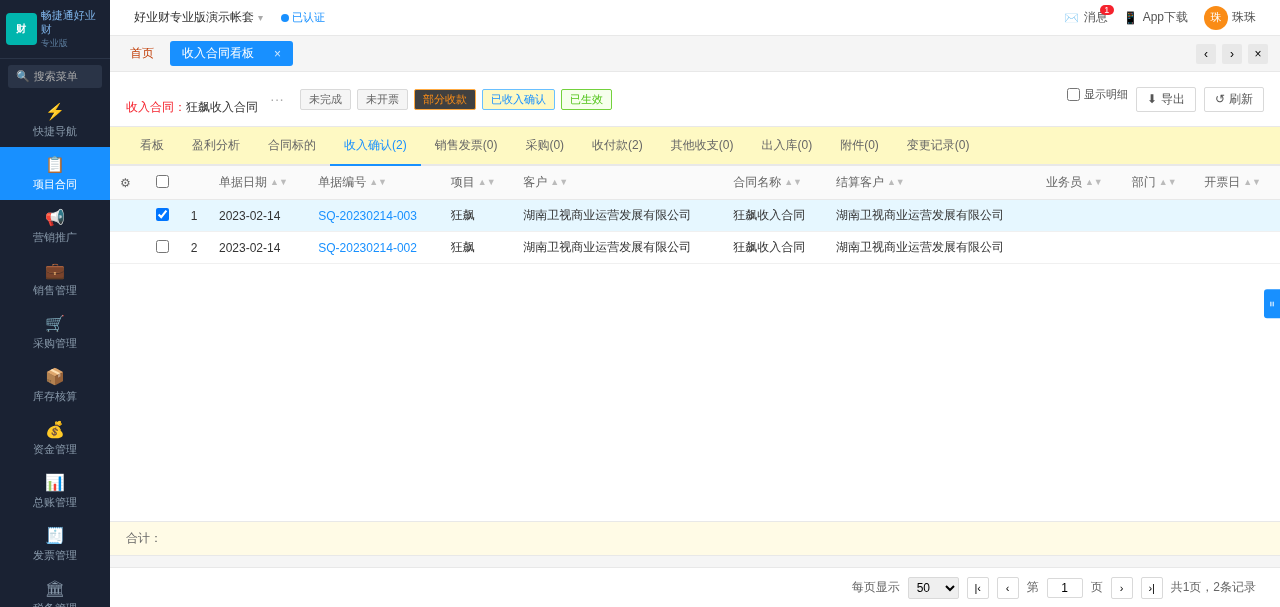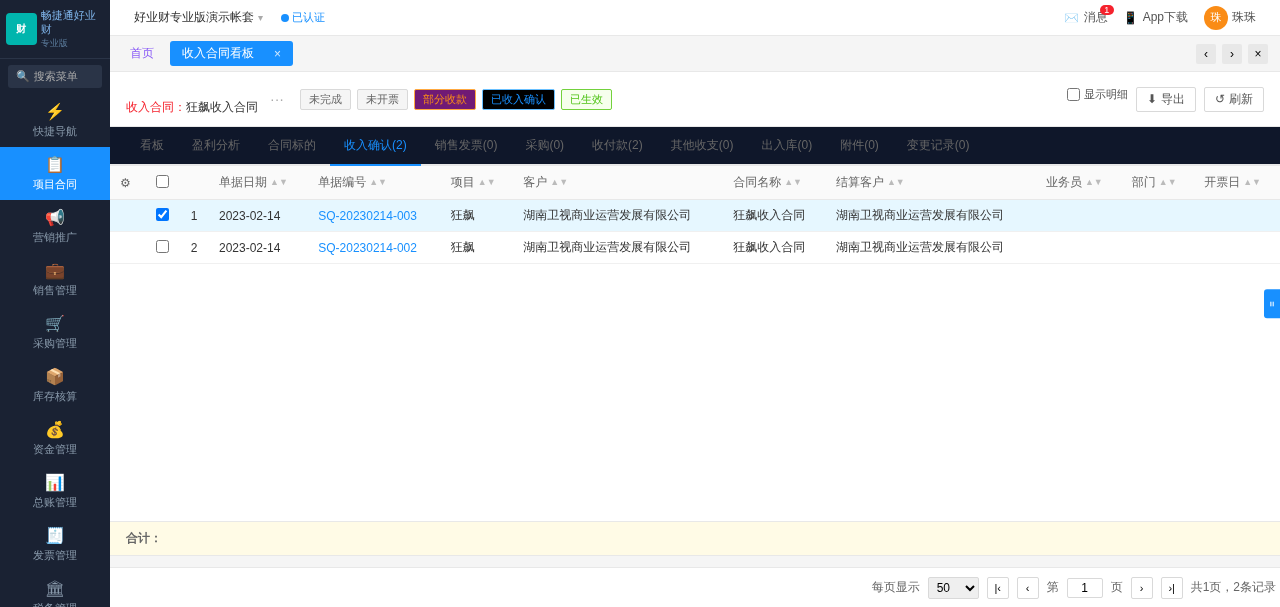--- a/index.html
+++ b/index.html
@@ -26,70 +26,70 @@
     .topbar-company-arrow { color: #aaa; font-size: 10px; }
     .topbar-verified { display: flex; align-items: center; gap: 3px; color: #1890ff; font-size: 11px; margin-left: 8px; }
     .topbar-verified-dot { width: 8px; height: 8px; background: #1890ff; border-radius: 50%; }
     .topbar-right { margin-left: auto; display: flex; align-items: center; gap: 16px; }
     .topbar-right-item { display: flex; align-items: center; gap: 4px; cursor: pointer; color: #555; font-size: 12px; position: relative; }
     .badge { position: absolute; top: -4px; right: -6px; background: #f5222d; color: white; border-radius: 8px; font-size: 9px; padding: 0 3px; min-width: 14px; text-align: center; }
     .avatar { width: 24px; height: 24px; background: #fa8c16; border-radius: 50%; display: flex; align-items: center; justify-content: center; color: white; font-size: 11px; }
 
     
     .tabsbar { height: 36px; background: #f5f5f5; display: flex; align-items: center; padding: 0 12px; border-bottom: 1px solid #e8e8e8; }
-    .tab-home { font-size: 12px; color: #8b5cf6; cursor: pointer; padding: 0 8px; }
+    .tab-home { font-size: 12px; color: #c2410c; cursor: pointer; padding: 0 8px; }
     .tab-active { background: #1890ff; color: white; padding: 4px 12px; border-radius: 3px; font-size: 12px; cursor: pointer; display: flex; align-items: center; gap: 20px; }
     .tab-close { cursor: pointer; opacity: 0.8; }
     .tabsbar-nav { margin-left: auto; display: flex; align-items: center; gap: 6px; }
     .tabsbar-nav-btn { width: 20px; height: 20px; background: #e8e8e8; border: none; cursor: pointer; display: flex; align-items: center; justify-content: center; border-radius: 2px; font-size: 12px; }
 
     
     .contract-header { background: #fff; padding: 10px 16px; display: flex; align-items: center; border-bottom: 1px solid #e8e8e8; }
     .contract-title { font-size: 12px; color: #333; font-weight: 500; margin-top: 17px; }
     .contract-title span { color: #f5222d; }
     .contract-more { margin-left: 12px; color: #aaa; cursor: pointer; font-size: 14px; }
     .status-tags { display: flex; gap: 6px; margin-left: 16px; }
     .status-tag { padding: 2px 8px; border-radius: 2px; font-size: 11px; cursor: pointer; border: 1px solid transparent; }
     .status-tag.default { background: #f5f5f5; border-color: #d9d9d9; color: #666; }
-    .status-tag.warning { background: #701a75; border-color: #ffa940; color: #fa8c16; }
+    .status-tag.warning { background: #404040; border-color: #ffa940; color: #fa8c16; }
     .status-tag.success { background: #f6ffed; border-color: #73d13d; color: #52c41a; }
-    .status-tag.blue { background: #000000; border-color: #69c0ff; color: #1890ff; }
+    .status-tag.blue { background: #fef9c3; border-color: #69c0ff; color: #1890ff; }
     .contract-actions { margin-left: auto; display: flex; align-items: flex-start; gap: 8px; padding-left: 41px; }
     .action-check { display: flex; align-items: center; gap: 4px; color: #555; font-size: 11px; cursor: pointer; }
     .action-check input { cursor: pointer; }
     .action-btn { padding: 3px 10px; background: #fff; border: 1px solid #d9d9d9; border-radius: 2px; cursor: pointer; font-size: 12px; color: #555; display: flex; align-items: center; gap: 4px; }
 
     
-    .subtabs { background: #0f172a; display: flex; align-items: center; padding: 0 16px; border-bottom: 2px solid #e8e8e8; }
+    .subtabs { background: #fef9c3; display: flex; align-items: center; padding: 0 16px; border-bottom: 2px solid #e8e8e8; }
     .subtab { padding: 10px 14px; font-size: 12px; color: #666; cursor: pointer; border-bottom: 2px solid transparent; margin-bottom: -2px; white-space: nowrap; }
     .subtab.active { color: #1890ff; border-bottom-color: #1890ff; }
 
     
     .table-area { flex: 1; background: #fff; overflow: auto; margin: 0; }
     .data-table { width: 100%; border-collapse: collapse; font-size: 12px; }
     .data-table th { background: #fafafa; padding: 8px 10px; text-align: left; color: #666; font-weight: 500; border-bottom: 1px solid #e8e8e8; white-space: nowrap; position: relative; }
     .data-table td { padding: 7px 10px; border-bottom: 1px solid #f0f0f0; color: #333; white-space: nowrap; }
     .data-table tr.selected td { background: #e6f7ff; }
     .th-sort { display: flex; align-items: center; gap: 3px; cursor: pointer; }
     .sort-icon { color: #bbb; font-size: 9px; display: flex; flex-direction: column; line-height: 1; }
     .settings-th { width: 36px; text-align: center; }
     .checkbox-th { width: 30px; text-align: center; }
     .row-num { color: #999; text-align: center; }
     .link { color: #1890ff; cursor: pointer; text-decoration: none; }
 
     
     .total-row { background: #fffbe6; padding: 8px 16px; border-top: 1px solid #e8e8e8; display: flex; align-items: center; }
-    .total-label { font-size: 12px; color: #666; font-weight: 700; }
+    .total-label { font-size: 12px; color: #666; font-weight: 400; }
 
     
     .scrollbar-area { height: 12px; background: #f5f5f5; border-top: 1px solid #e8e8e8; position: relative; overflow-x: auto; }
     .scrollbar-inner { width: 500px; height: 1px; }
 
     
-    .pagination { background: #fff; height: 40px; display: flex; align-items: center; justify-content: flex-end; padding: 0 4px; border-top: 1px solid #e8e8e8; gap: 8px; font-size: 12px; color: #666; }
+    .pagination { background: #fff; height: 40px; display: flex; align-items: center; justify-content: flex-end; padding: 0 24px; border-top: 1px solid #e8e8e8; gap: 8px; font-size: 12px; color: #666; }
     .page-size-label { color: #666; }
     .page-size-select { border: 1px solid #d9d9d9; border-radius: 2px; padding: 2px 4px; font-size: 12px; cursor: pointer; }
     .page-nav-btn { width: 22px; height: 22px; border: 1px solid #d9d9d9; background: #fff; border-radius: 2px; cursor: pointer; display: flex; align-items: center; justify-content: center; font-size: 11px; }
     .page-input { width: 36px; border: 1px solid #d9d9d9; border-radius: 2px; padding: 2px 4px; text-align: center; font-size: 12px; }
     .page-info { color: #666; }
 
     
     .right-panel-icon { position: absolute; right: 0; top: 50%; transform: translateY(-50%); background: #1890ff; color: white; width: 16px; padding: 12px 2px; cursor: pointer; font-size: 9px; border-radius: 3px 0 0 3px; display: flex; align-items: center; justify-content: center; writing-mode: vertical-lr; }
   </style>
 </head>

